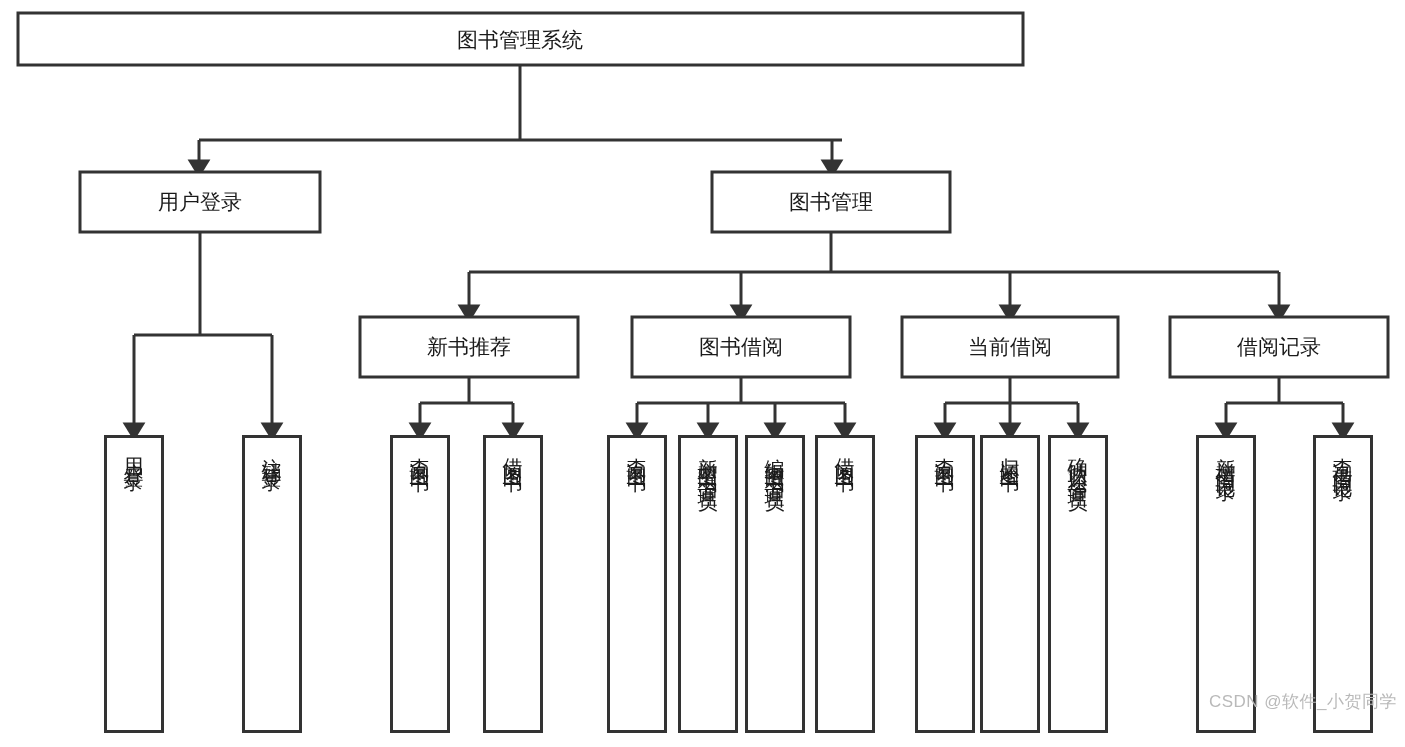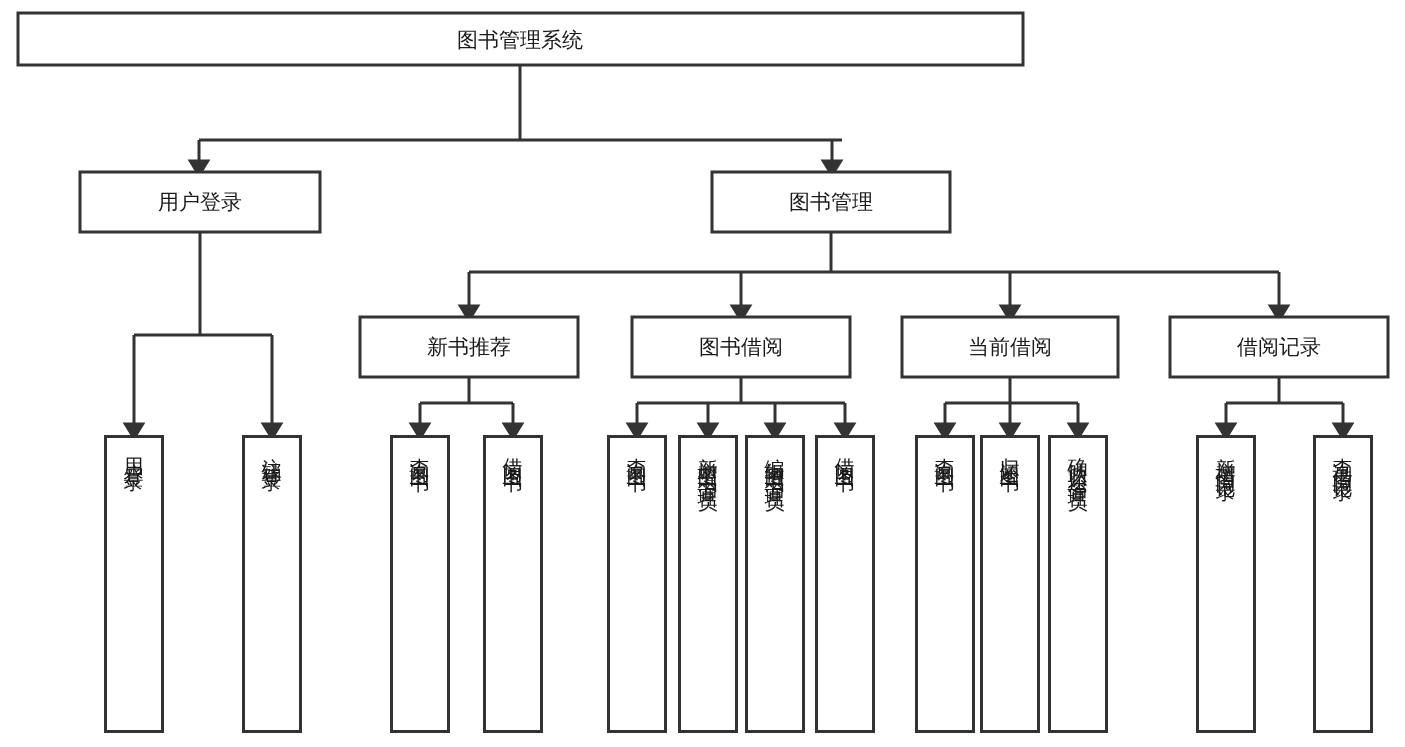--- a/index.html
+++ b/index.html
@@ -217,14 +217,15 @@
   </div>
 
   <div class="vnode" style="left:1196px; top:435px; width:60px; height:298px;">
     <span class="vnode-label">新增借阅记录</span>
   </div>
 
   <div class="vnode" style="left:1313px; top:435px; width:60px; height:298px;">
     <span class="vnode-label">查询借阅记录</span>
   </div>
 
+  <div class="watermark-text">CSDN @软件_小贺同学</div>
 
 </div>
 
 </body></html>

